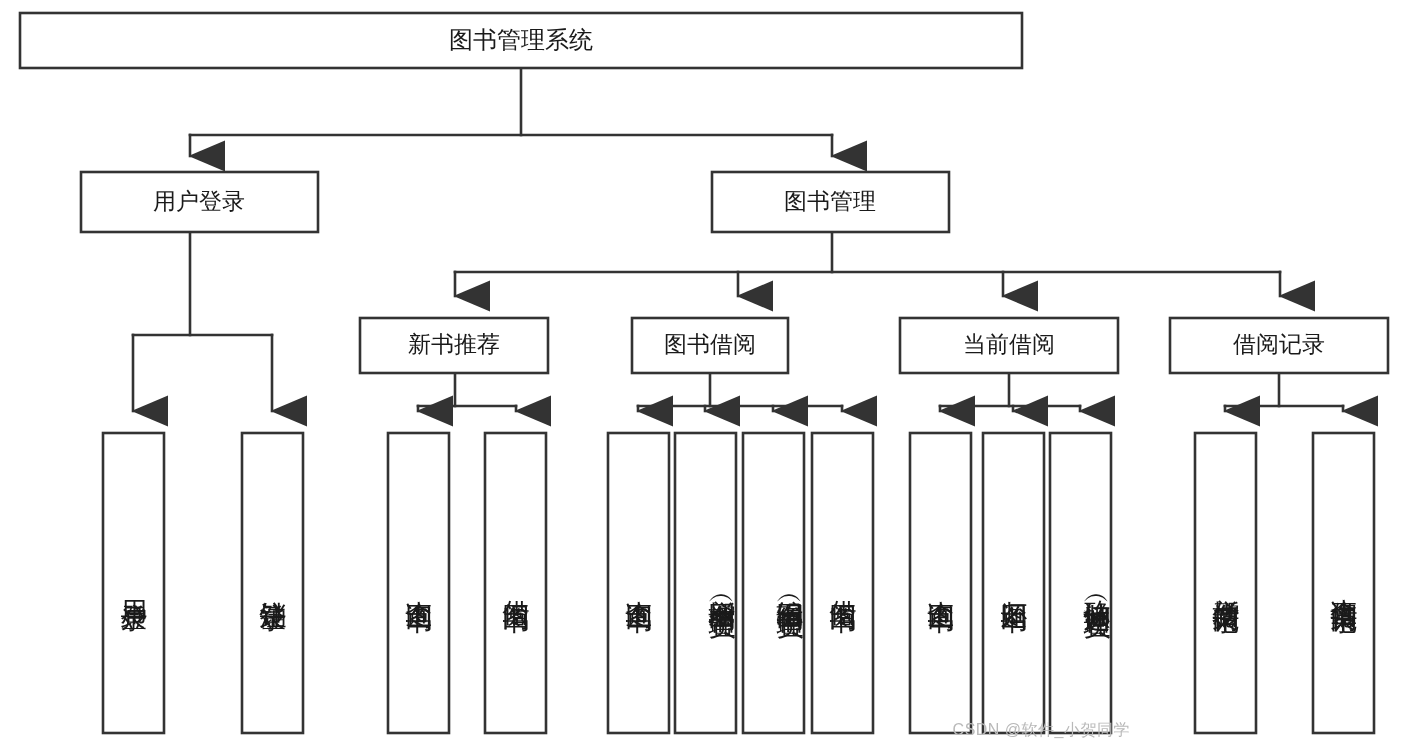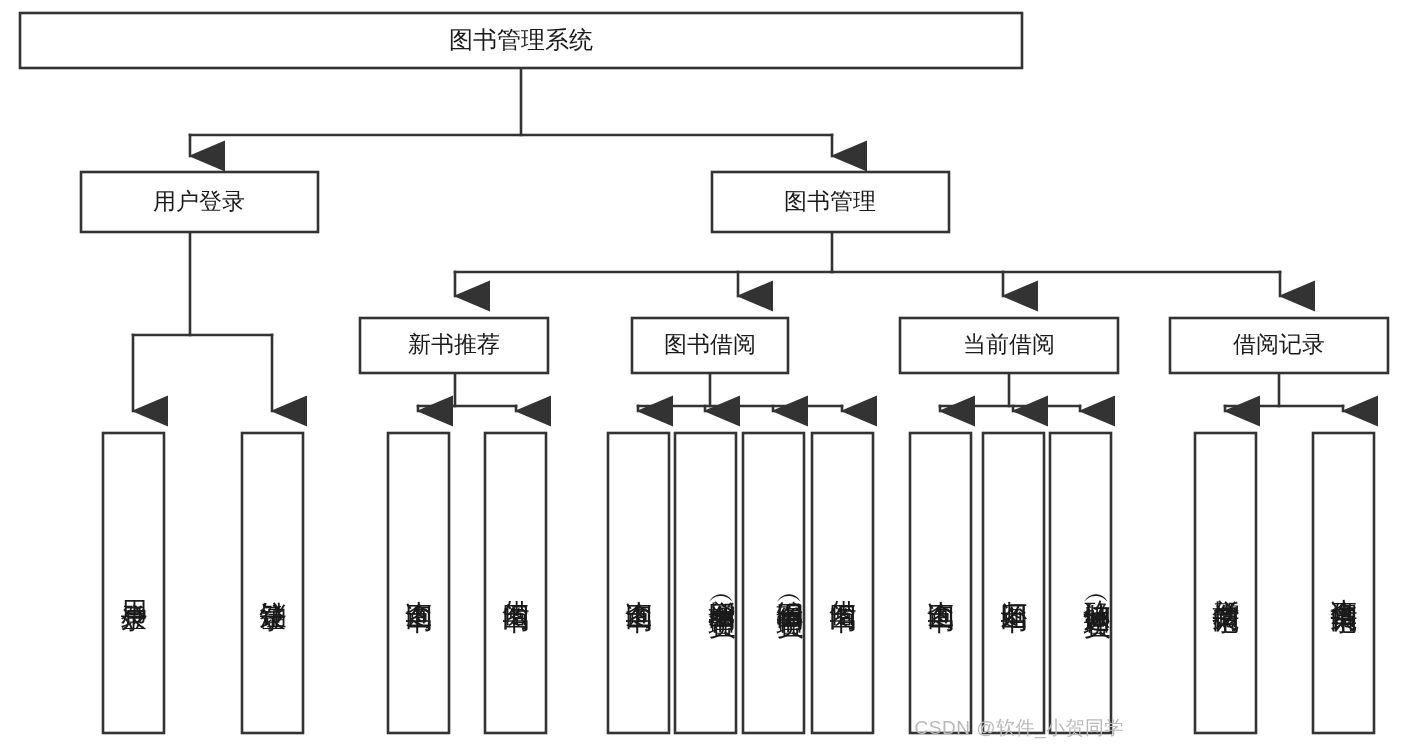--- a/index.html
+++ b/index.html
@@ -64,24 +64,24 @@
     letter-spacing: 2px;
     color: #1a1a1a;
     display: flex;
     align-items: center;
     justify-content: center;
     white-space: nowrap;
     pointer-events: none;
   }
   #watermark {
     position: absolute;
-    right: 6px;
+    right: 0;
     bottom: 6px;
     font-family: "Liberation Sans", "DejaVu Sans", sans-serif;
-    font-size: 19px;
+    font-size: 16px;
     color: #b9b9b9;
     letter-spacing: 0.5px;
     white-space: nowrap;
   }
 </style>
 </head>
 <body>
 
 <div id="diagram-root">
 

